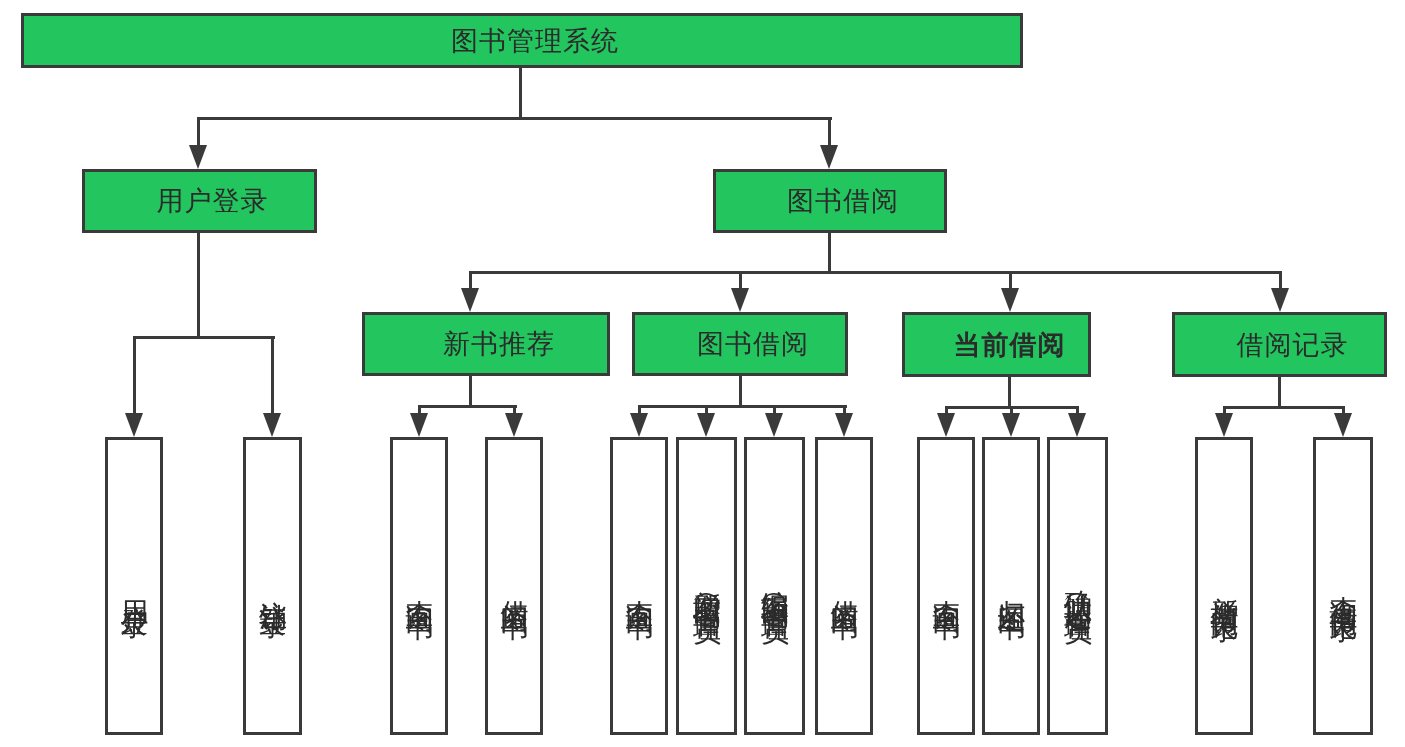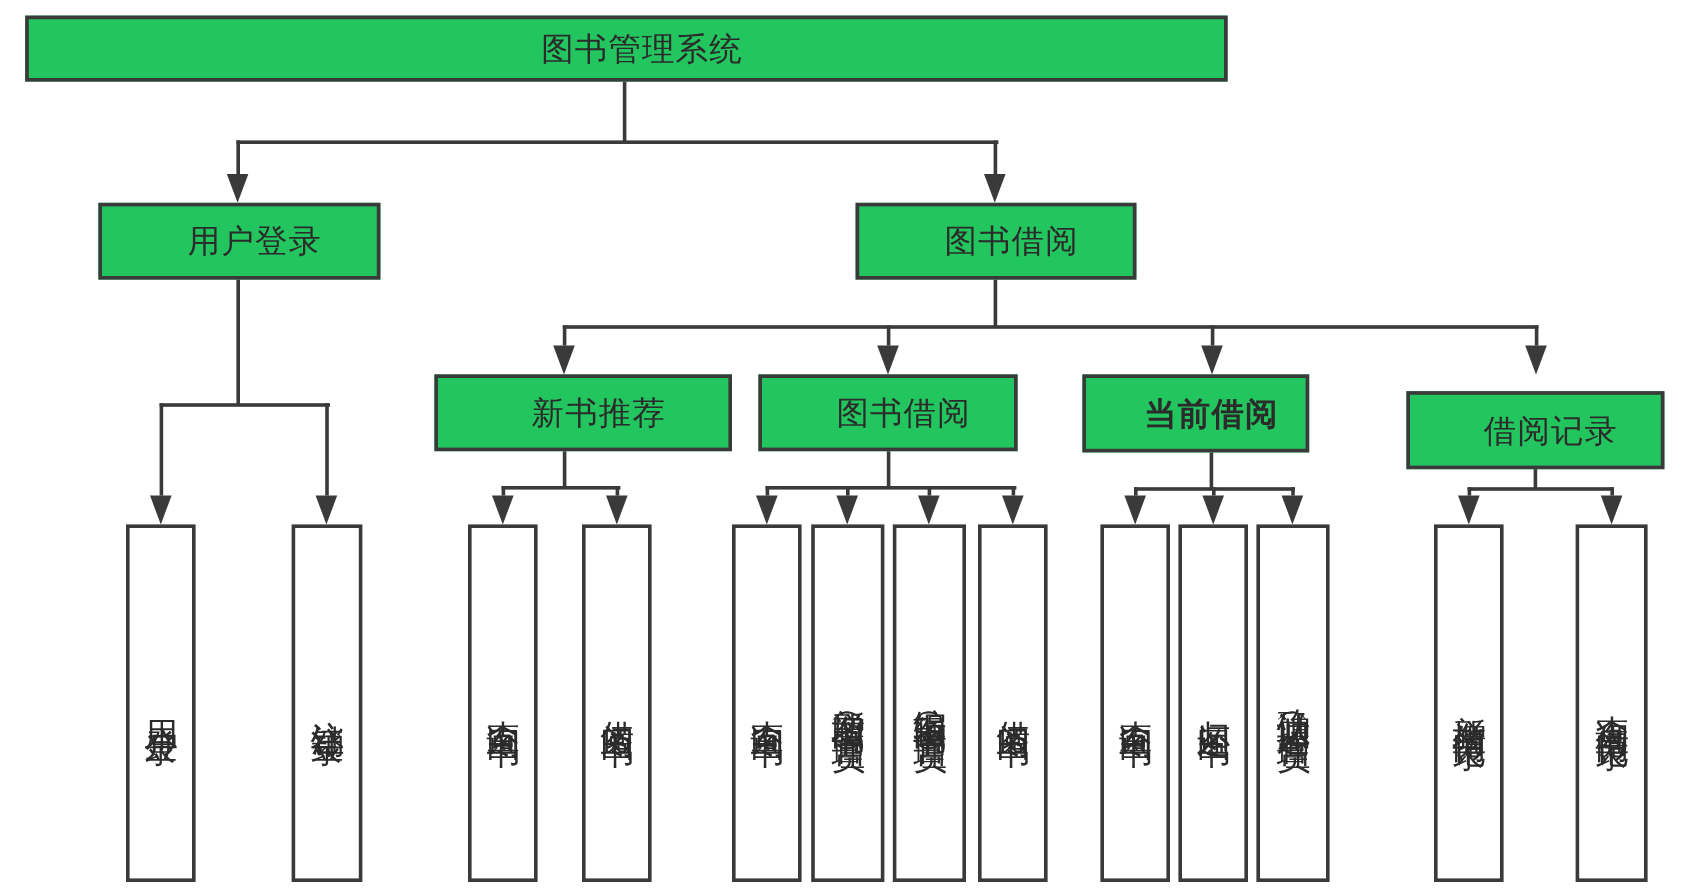--- a/index.html
+++ b/index.html
@@ -180,21 +180,21 @@
   <div class="node" style="left:82px; top:169px; width:235px; height:64px;">用户登录</div>
 
   <div class="node" style="left:713px; top:169px; width:234px; height:64px;">图书借阅</div>
 
   <div class="node" style="left:362px; top:312px; width:248px; height:64px;">新书推荐</div>
 
   <div class="node" style="left:632px; top:312px; width:216px; height:64px;">图书借阅</div>
 
   <div class="node" style="left:902px; top:312px; width:189px; height:65px;font-weight:bold;">当前借阅</div>
 
-  <div class="node" style="left:1172px; top:312px; width:215px; height:65px;margin-top:14px;">借阅记录</div>
+  <div class="node" style="left:1172px; top:312px; width:215px; height:65px;">借阅记录</div>
 
   <div class="leaf" style="left:105px; width:58px;">用户登录</div>
 
   <div class="leaf" style="left:243px; width:59px;">注销登录</div>
 
   <div class="leaf" style="left:390px; width:58px;">查询图书</div>
 
   <div class="leaf" style="left:485px; width:58px;">借阅图书</div>
 
   <div class="leaf" style="left:610px; width:58px;">查询图书</div>

